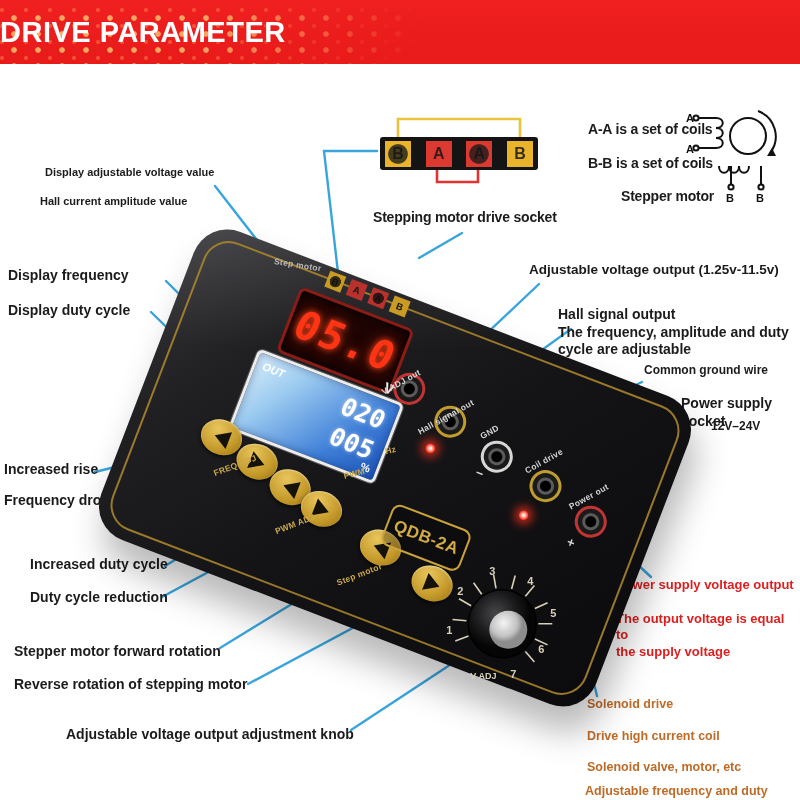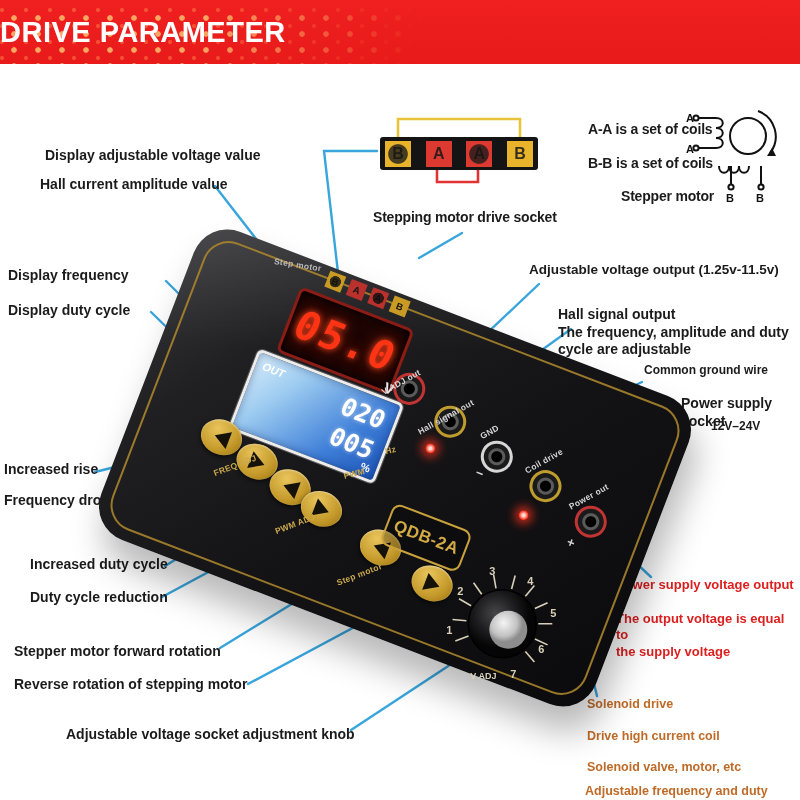--- a/index.html
+++ b/index.html
@@ -13,21 +13,21 @@
     background-image:radial-gradient(circle,rgba(255,190,110,.85) 2.4px,transparent 3.2px),
                      radial-gradient(circle,rgba(255,120,70,.55) 1.7px,transparent 2.4px);
     background-size:24px 16px,24px 16px;background-position:2px 4px,14px 12px;
     -webkit-mask-image:linear-gradient(100deg,#000 45%,transparent 95%);
             mask-image:linear-gradient(100deg,#000 45%,transparent 95%);}
   .banner-title{left:0;top:0;width:672px;height:64px;line-height:64px;text-align:left;
     color:#fff;font-size:29px;font-weight:700;letter-spacing:.5px;}
 
   
   .lbl{position:absolute;color:#1b1b1b;font-weight:700;white-space:pre-line;line-height:1.25;}
-  .sz11{font-size:14px;} .sz12{font-size:12px;} .sz13{font-size:13.5px;}
+  .sz11{font-size:11px;margin-top:19px;} .sz12{font-size:12px;} .sz13{font-size:13.5px;}
   .sz14{font-size:14px;} .sz15{font-size:14px;letter-spacing:-.2px;} .sz20{font-size:12px;}
   .red{color:#dd1f1f;} .orange{color:#bf6b28;font-size:12.5px;}
 
   
   .sock-bar{left:380px;top:137px;width:158px;height:33px;background:#141414;border-radius:3px;
     display:flex;align-items:center;justify-content:space-between;padding:0 5px;box-sizing:border-box;}
   .pin{width:26px;height:26px;display:flex;align-items:center;justify-content:center;
     font-weight:700;font-size:16px;color:#161616;position:relative;}
   .pin.yellow{background:#e9b42c;} .pin.red{background:#dc3a30;}
   .pin.hole::before{content:"";position:absolute;inset:2px;border-radius:50%;
@@ -172,21 +172,21 @@
 <div class="lbl sz11" style="left:45px;top:147px">Display adjustable voltage value</div>
 <div class="lbl sz11" style="left:40px;top:176px">Hall current amplitude value</div>
 <div class="lbl sz14" style="left:8px;top:267px">Display frequency</div>
 <div class="lbl sz14" style="left:8px;top:302px">Display duty cycle</div>
 <div class="lbl sz14" style="left:4px;top:461px">Increased rise</div>
 <div class="lbl sz14" style="left:4px;top:492px">Frequency drop</div>
 <div class="lbl sz14" style="left:30px;top:556px">Increased duty cycle</div>
 <div class="lbl sz14" style="left:30px;top:589px">Duty cycle reduction</div>
 <div class="lbl sz14" style="left:14px;top:643px">Stepper motor forward rotation</div>
 <div class="lbl sz14" style="left:14px;top:676px">Reverse rotation of stepping motor</div>
-<div class="lbl sz14" style="left:66px;top:726px">Adjustable voltage socket adjustment knob</div>
+<div class="lbl sz14" style="left:66px;top:726px">Adjustable voltage output adjustment knob</div>
 
 <div class="lbl sz14" style="left:529px;top:262px;font-size:13.5px">Adjustable voltage output (1.25v-11.5v)</div>
 <div class="lbl sz13" style="left:558px;top:306px;font-size:14px">Hall signal output
 The frequency, amplitude and duty
 cycle are adjustable</div>
 <div class="lbl sz12" style="left:644px;top:363px">Common ground wire</div>
 <div class="lbl sz14" style="left:681px;top:395px">Power supply socket</div>
 <div class="lbl sz20" style="left:711px;top:419px">12V–24V</div>
 
 <div class="lbl red" style="left:616px;top:577px;font-size:13px">Power supply voltage output</div>

